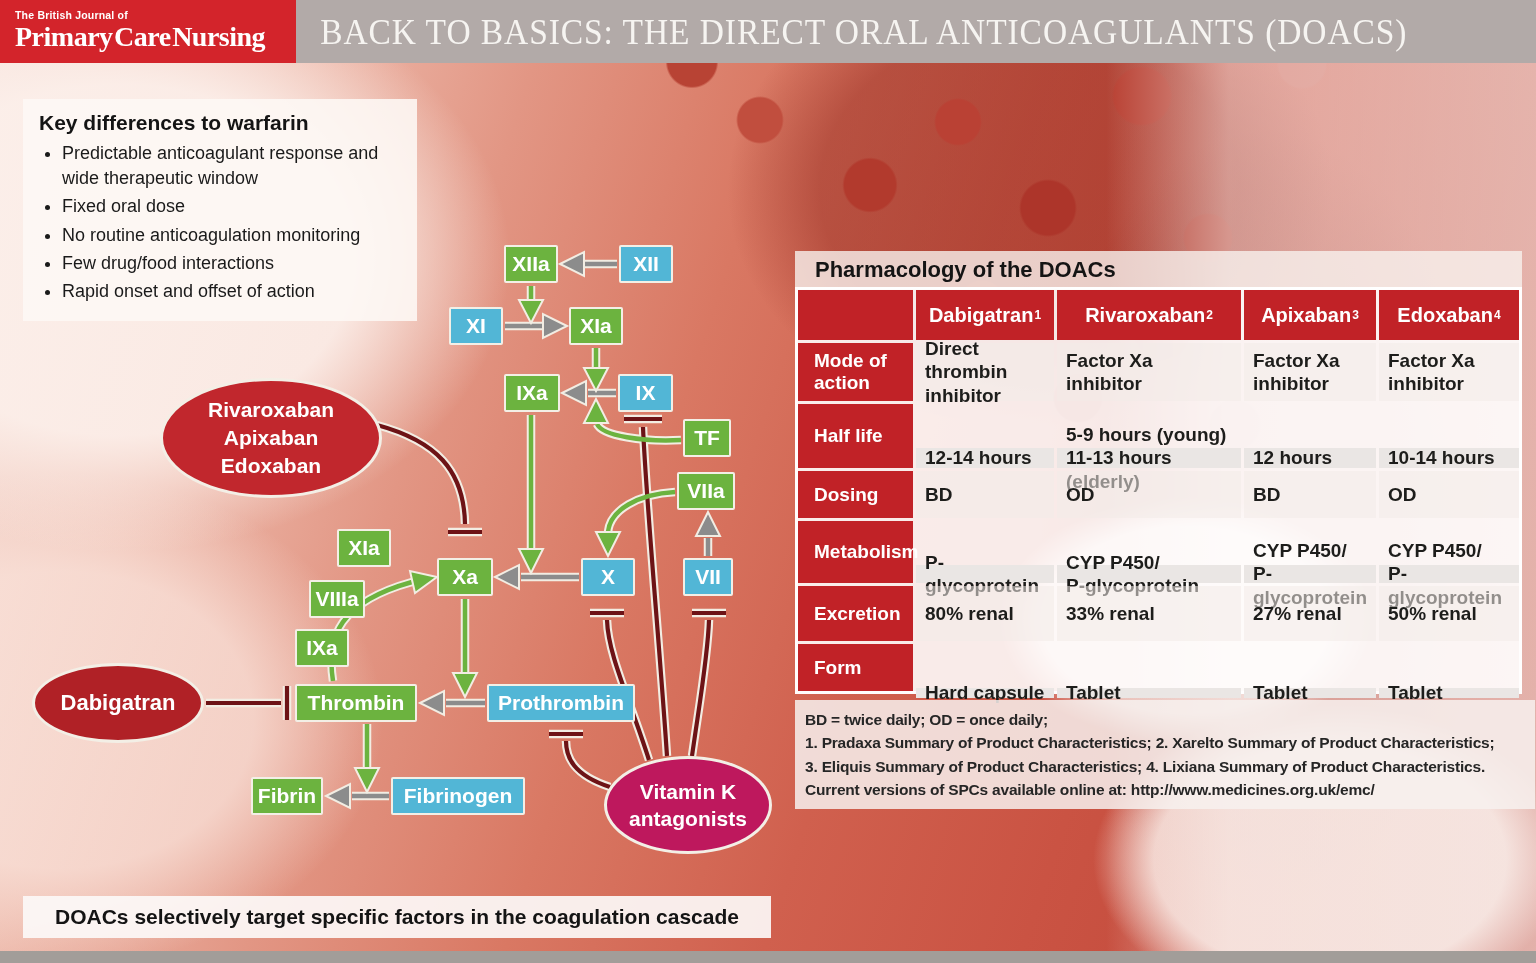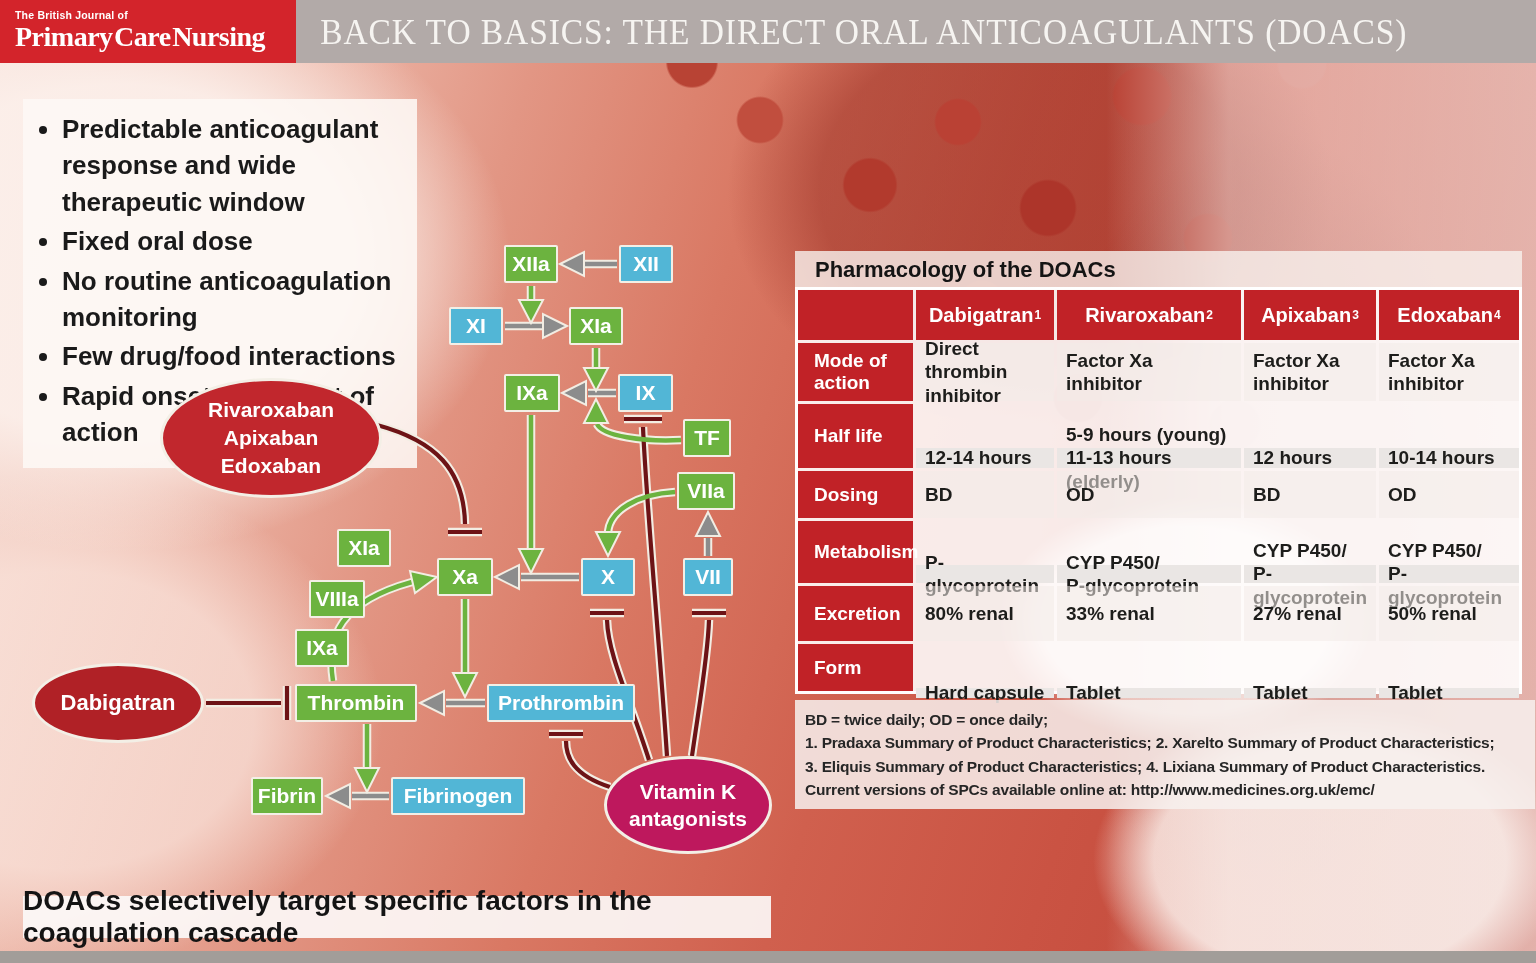--- a/index.html
+++ b/index.html
@@ -39,21 +39,21 @@
   .titlebar{position:absolute;left:296px;top:0;width:1240px;height:63px;background:#b2aaa8;
             display:flex;align-items:center;}
   .titlebar span{font-family:"Liberation Serif",serif;font-size:36px;color:#f6f4f1;
                  white-space:nowrap;letter-spacing:1px;transform:scaleX(.93);
                  transform-origin:left center;padding-left:26px;}
   
   .keypanel{position:absolute;left:23px;top:99px;width:394px;box-sizing:border-box;
             background:rgba(253,248,245,.88);padding:12px 12px 14px 16px;color:#141414;}
   .keypanel h2{margin:0 0 6px 0;font-size:21px;}
   .keypanel ul{margin:0;padding-left:23px;}
-  .keypanel li{font-size:26px;font-weight:700;line-height:1.4;margin-bottom:3px;color:#1a1a1a;}
+  .keypanel li{font-size:18px;font-weight:400;line-height:1.4;margin-bottom:3px;color:#1a1a1a;}
   
   .links{position:absolute;left:0;top:0;width:1536px;height:963px;pointer-events:none;}
   .fbox{position:absolute;height:38px;box-sizing:border-box;border:2.5px solid #f3efe6;
         border-radius:2px;display:flex;align-items:center;justify-content:center;
         color:#fff;font-weight:700;font-size:21px;}
   .green{background:#6cb33f;}
   .blue{background:#52b6d6;}
   .ell{position:absolute;border-radius:50%;display:flex;flex-direction:column;align-items:center;
        justify-content:center;color:#fff;font-weight:700;border:3px solid #f3efe6;
        text-align:center;box-sizing:border-box;}
@@ -76,40 +76,41 @@
   .dcell{font-size:19px;font-weight:700;color:#1d1d1b;padding:5px 9px;line-height:1.22;
          white-space:pre-line;display:flex;align-items:center;}
   .sheer{background:rgba(243,235,231,.55);}
   .solid{background:#eae6e4;margin-top:44px;}
   .footnotes{position:absolute;left:795px;top:700px;width:740px;box-sizing:border-box;
              background:rgba(247,241,238,.85);padding:8px 10px;font-size:15.5px;font-weight:700;
              line-height:1.5;color:#262626;letter-spacing:-.2px;}
   
   .caption{position:absolute;left:23px;top:896px;width:748px;height:42px;
            background:rgba(252,249,247,.92);display:flex;align-items:center;justify-content:center;
-           font-size:28px;font-weight:700;color:#141414;}
+           font-size:21px;font-weight:700;color:#141414;}
   .bottombar{position:absolute;left:0;bottom:0;width:1536px;height:12px;background:#a29d99;}
 </style>
 </head>
 <body>
 
 <div class="stage">
   <div class="bg"></div>
 
   <div class="hdr">
     <div class="logo">
       <div class="logo-small">The British Journal of</div>
       <div class="logo-big">Primary Care Nursing</div>
     </div>
     <div class="titlebar">
       <span>BACK TO BASICS: THE DIRECT ORAL ANTICOAGULANTS (DOACS)</span>
     </div>
   </div>
 
   <div class="keypanel">
+    <h2>Key differences to warfarin</h2>
     <ul>
         <li>Predictable anticoagulant response and wide therapeutic window</li>
         <li>Fixed oral dose</li>
         <li>No routine anticoagulation monitoring</li>
         <li>Few drug/food interactions</li>
         <li>Rapid onset and offset of action</li>
       </ul>
   </div>
 
   <svg class="links" viewBox="0 0 1536 963">

